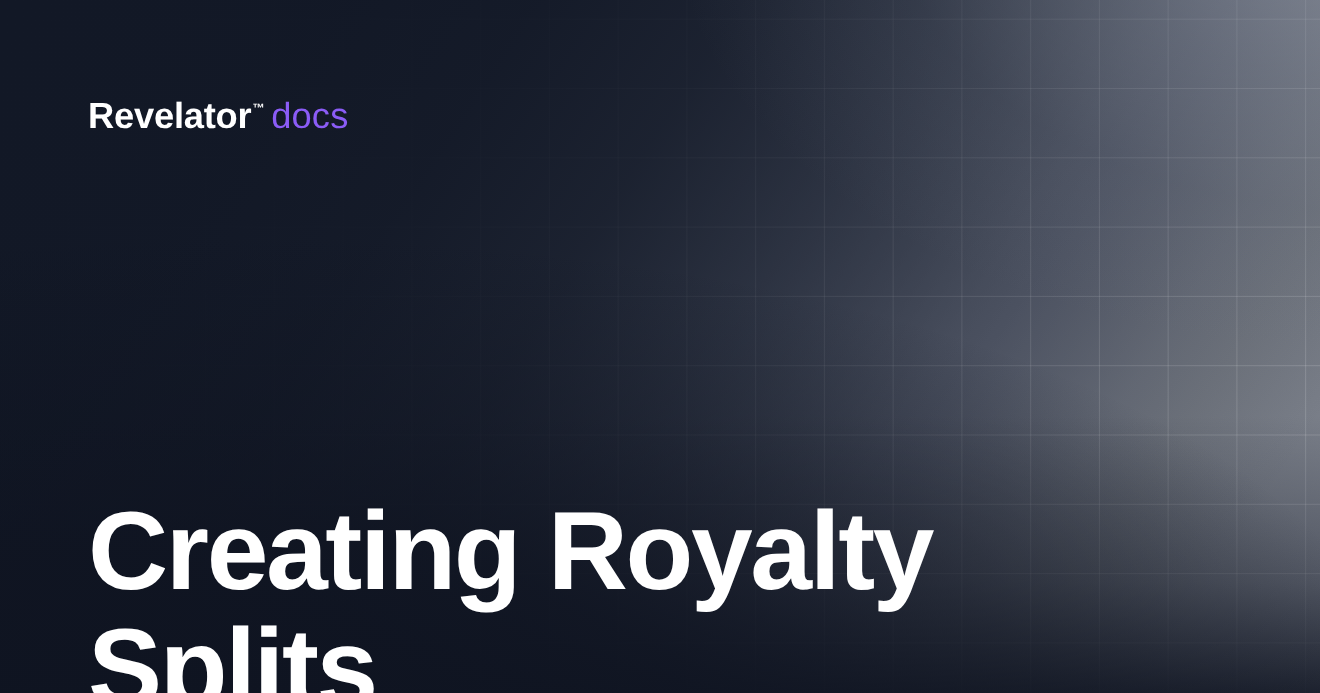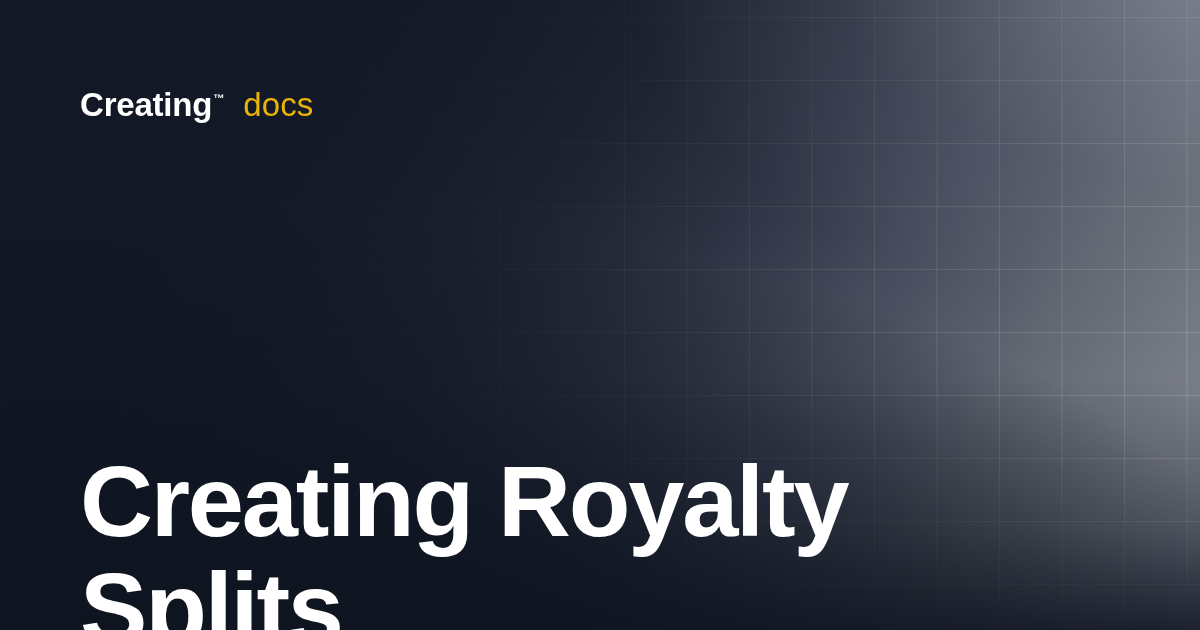--- a/index.html
+++ b/index.html
@@ -101,22 +101,22 @@
     font-size: 11px;
     font-weight: 700;
     color: #ffffff;
     position: relative;
     top: -14px;
     margin-left: 1px;
   }
   .logo-sub {
     font-size: 33px;
     font-weight: 400;
-    color: #eab308;
-    margin-left: 19px;
+    color: #8b5cf6;
+    margin-left: 6px;
     letter-spacing: 0.1px;
   }
 
   
   .title {
     position: absolute;
     left: 80px;
     right: 80px;
     top: 448px;
     margin: 0;
@@ -132,20 +132,20 @@
 
 <div class="og-card">
 
   <div class="bg-base"></div>
   <div class="bg-grid"></div>
   <div class="bg-veil"></div>
   <div class="bg-bottom-shade"></div>
   <div class="bg-bloom"></div>
 
   <div class="logo">
-    <span class="logo-mark">Creating</span>
+    <span class="logo-mark">Revelator</span>
     <span class="logo-tm">™</span>
     <span class="logo-sub">docs</span>
   </div>
 
   <h1 class="title">Creating Royalty Splits</h1>
 
 </div>
 
 </body></html>

